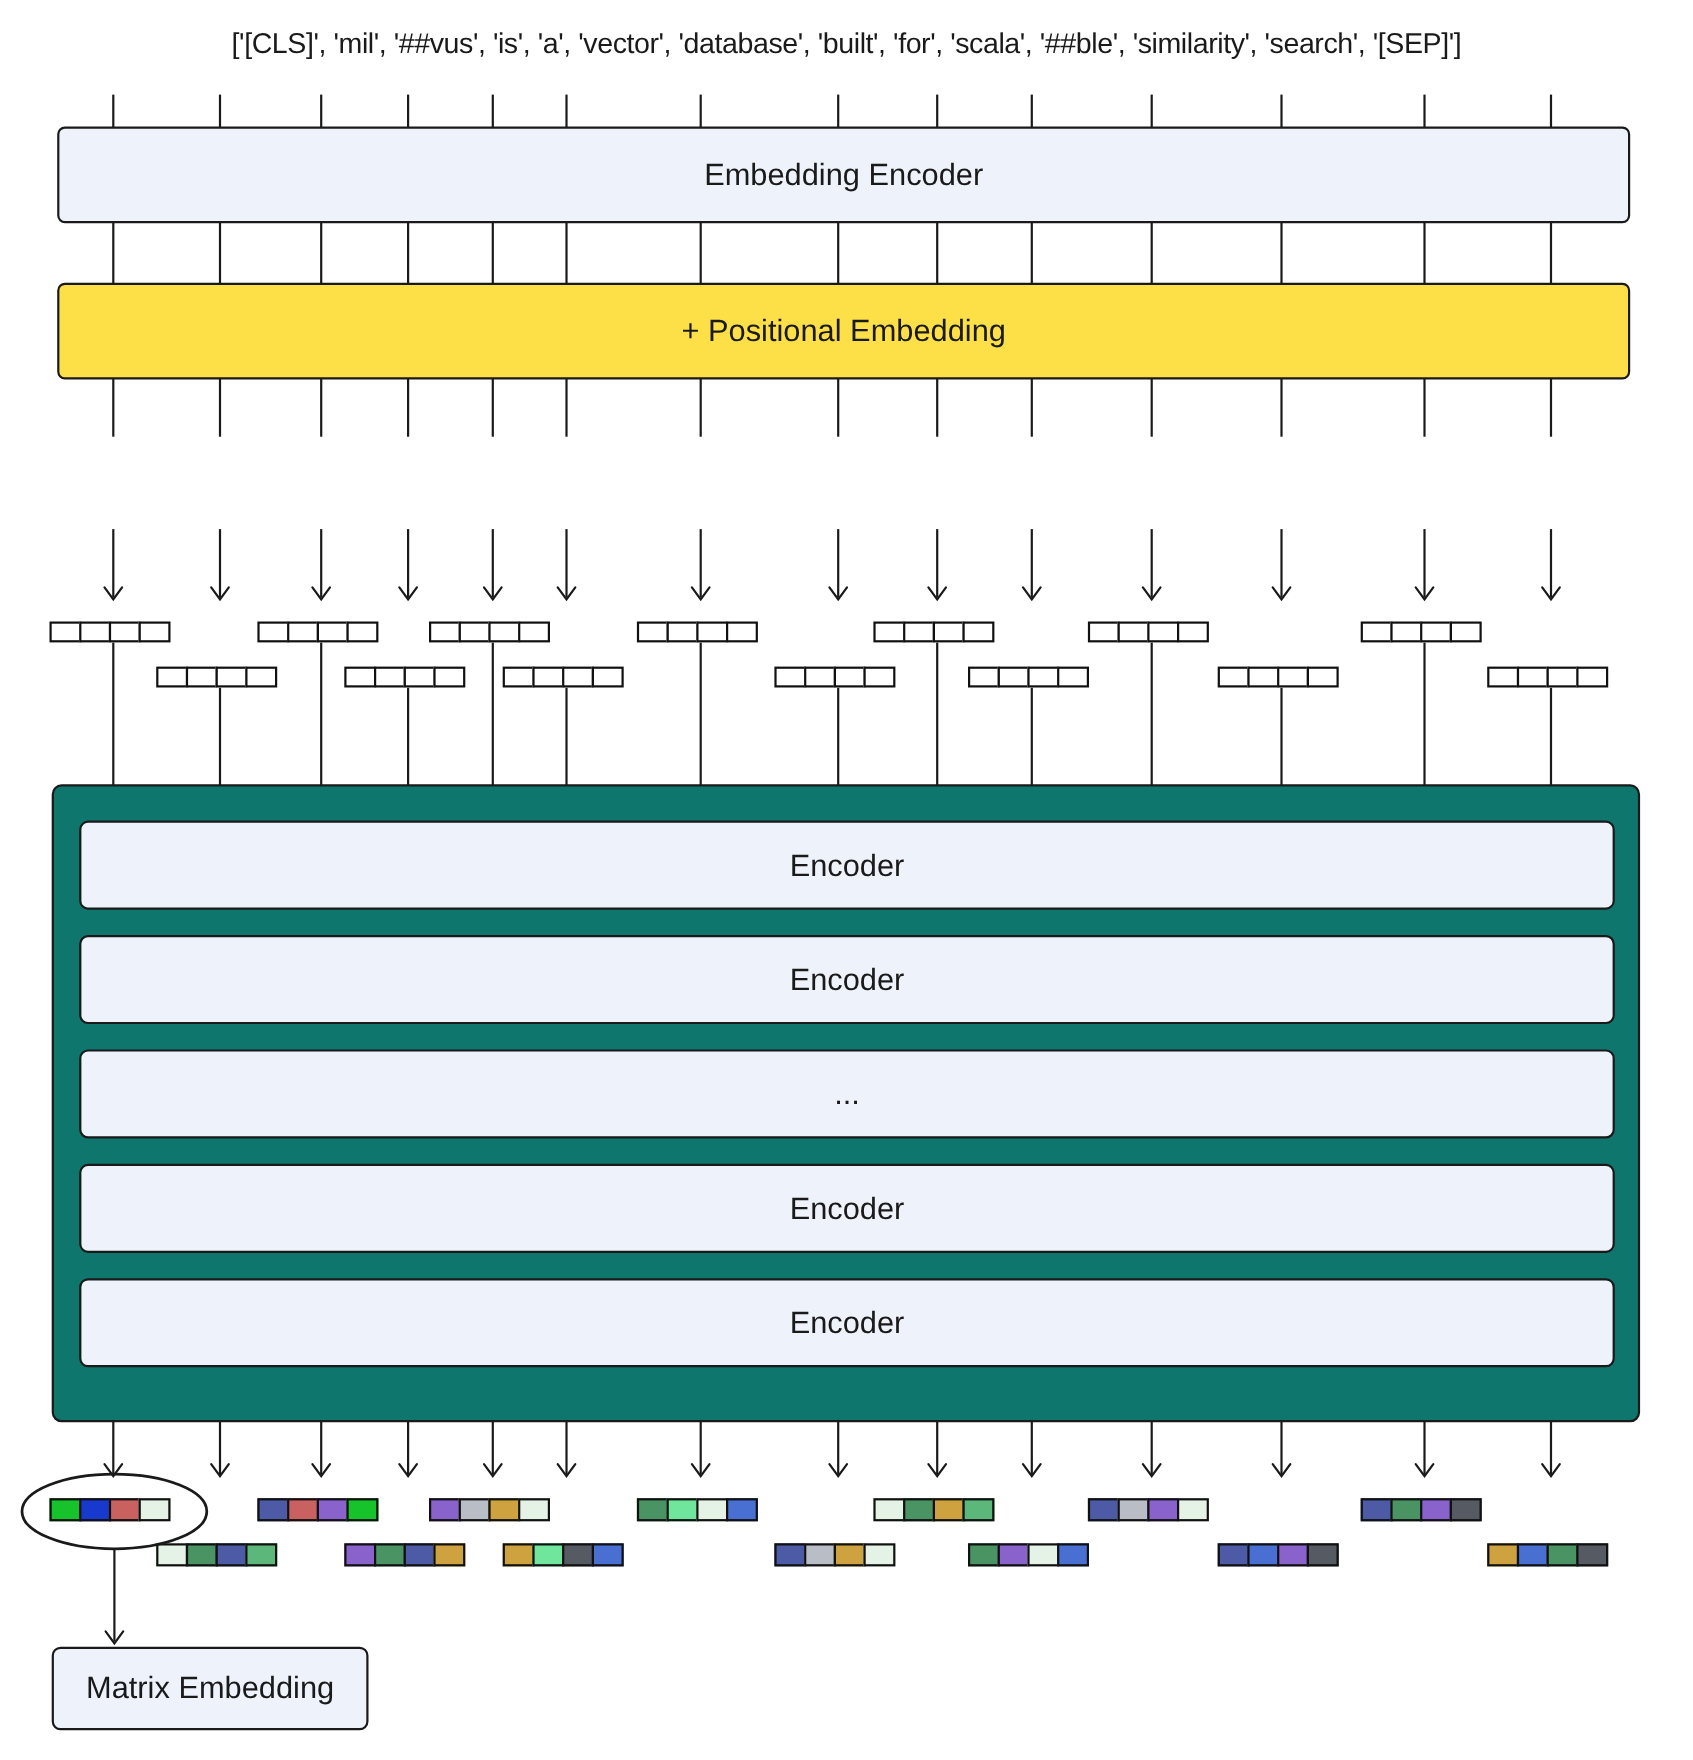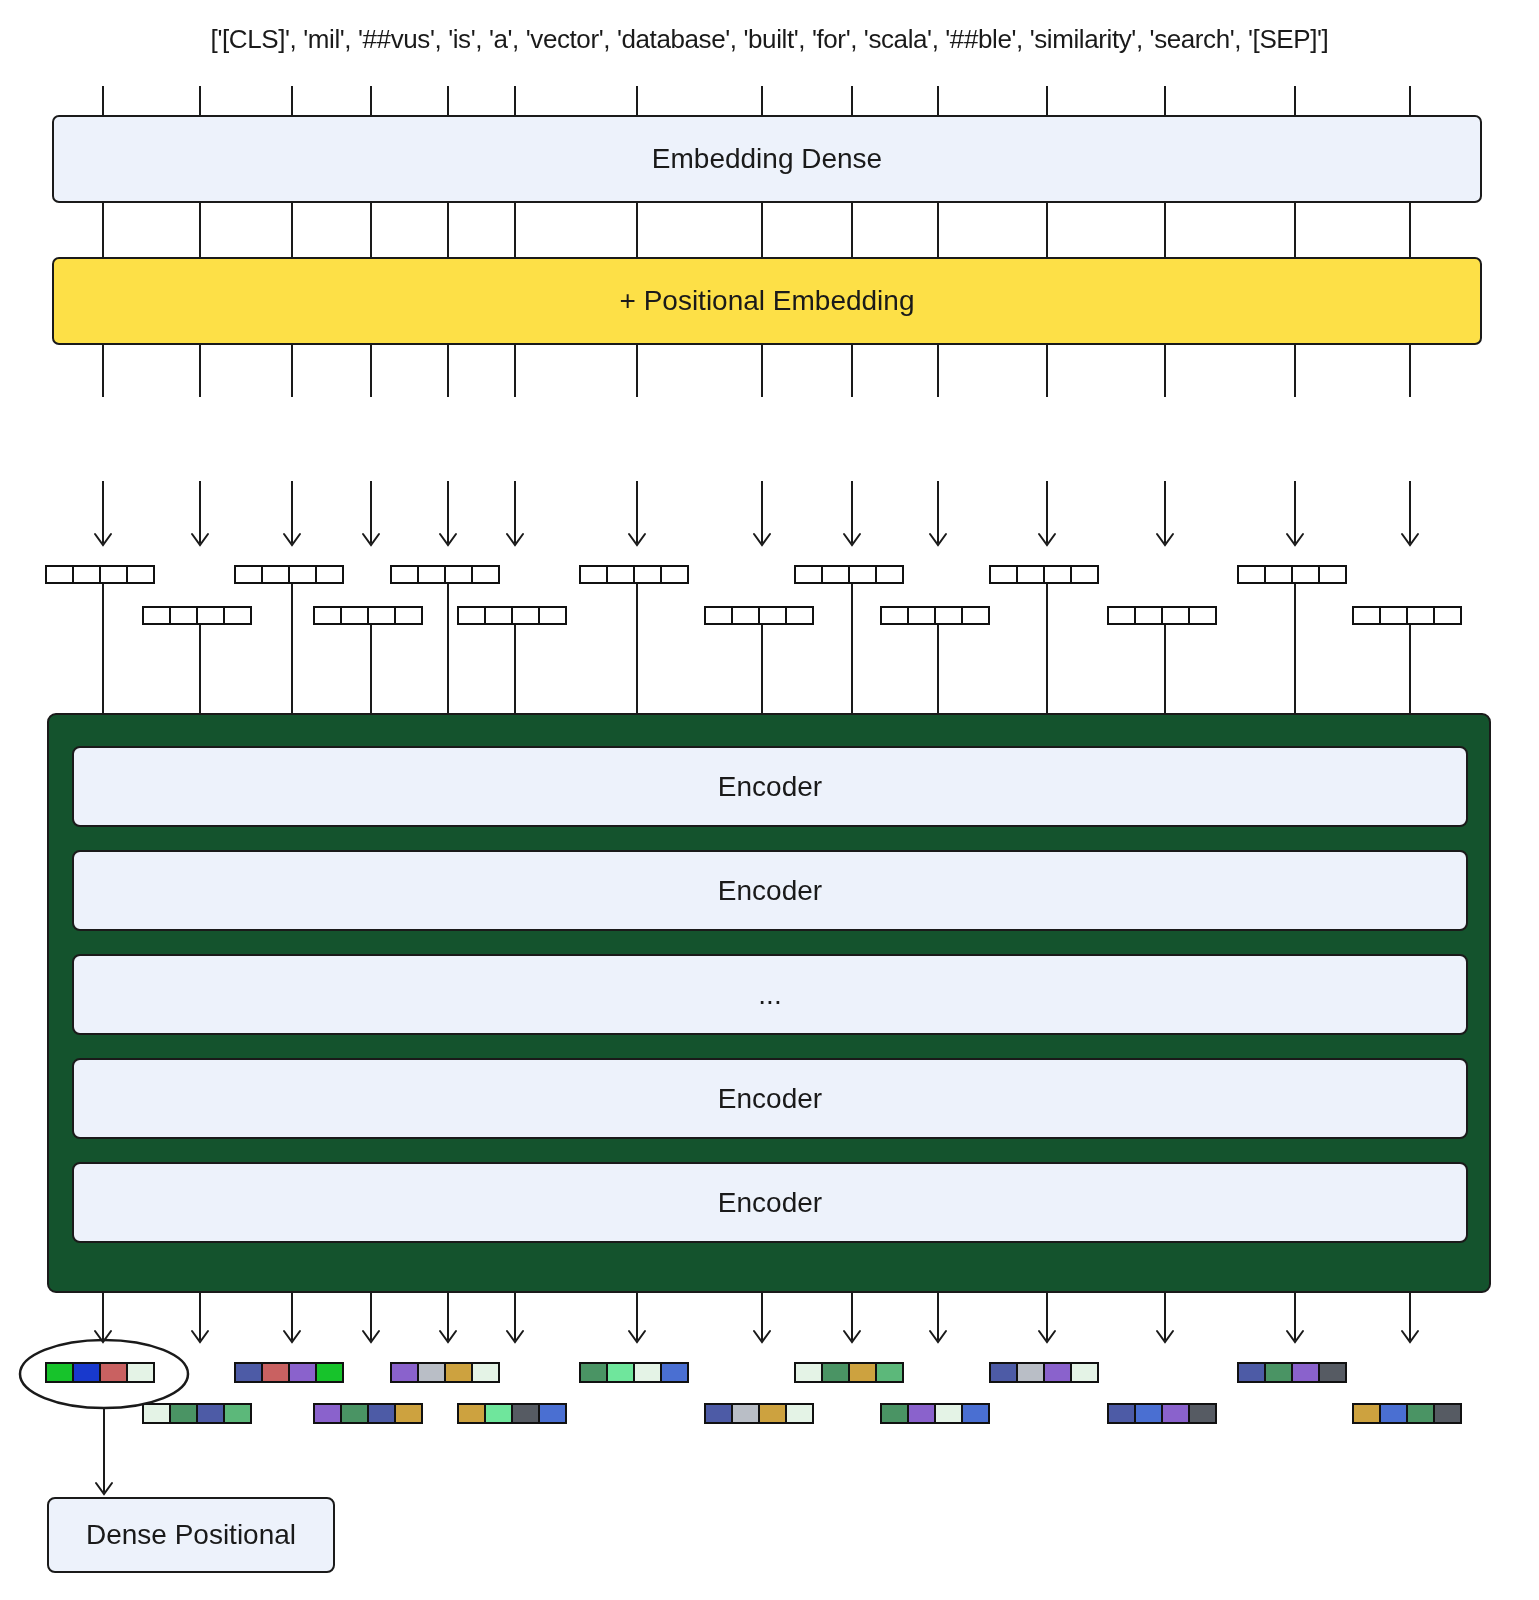--- a/index.html
+++ b/index.html
@@ -159,21 +159,21 @@
       <line x1="1410" y1="481" x2="1410" y2="543" stroke="#1a1a1a" stroke-width="2"></line>
       <polyline points="1402,534 1410,545 1418,534" fill="none" stroke="#1a1a1a" stroke-width="2" stroke-linecap="round"></polyline>
       <line x1="1410" y1="625" x2="1410" y2="714" stroke="#1a1a1a" stroke-width="2"></line>
       <line x1="1410" y1="1291" x2="1410" y2="1340" stroke="#1a1a1a" stroke-width="2"></line>
       <polyline points="1402,1331 1410,1342 1418,1331" fill="none" stroke="#1a1a1a" stroke-width="2" stroke-linecap="round"></polyline>
     </svg>
 
   <div class="token-line">['[CLS]', 'mil', '##vus', 'is', 'a', 'vector', 'database', 'built', 'for', 'scala', '##ble', 'similarity', 'search', '[SEP]']</div>
 
   <div class="stage-box" id="embedding-matrix-box" style="background: rgb(237, 242, 251);">
-    <span>Embedding Dense</span>
+    <span>Embedding Encoder</span>
   </div>
 
   <div class="stage-box" id="positional-embedding-box" style="background: #fde047;">
     <span>+ Positional Embedding</span>
   </div>
 
 
   <div id="input-vectors">
       <div class="vec-row" style="left: 45px; top: 565px;">
         <span class="vec-cell" style="height: 19px; border-color: rgb(17, 17, 17); background: rgb(255, 255, 255);"></span>
@@ -254,21 +254,21 @@
         <span class="vec-cell" style="height: 19px; border-color: rgb(17, 17, 17); background: rgb(255, 255, 255);"></span>
       </div>
       <div class="vec-row" style="left: 1352px; top: 606px;">
         <span class="vec-cell" style="height: 19px; border-color: rgb(17, 17, 17); background: rgb(255, 255, 255);"></span>
         <span class="vec-cell" style="height: 19px; border-color: rgb(17, 17, 17); background: rgb(255, 255, 255);"></span>
         <span class="vec-cell" style="height: 19px; border-color: rgb(17, 17, 17); background: rgb(255, 255, 255);"></span>
         <span class="vec-cell" style="height: 19px; border-color: rgb(17, 17, 17); background: rgb(255, 255, 255);"></span>
       </div>
     </div>
 
-  <div class="encoder-shell" id="encoder-shell" style="background: #14532d;">
+  <div class="encoder-shell" id="encoder-shell" style="background: #0f766e;">
       <div class="encoder-row" style="top: 31px; background: rgb(237, 242, 251);">
         <span>Encoder</span>
       </div>
       <div class="encoder-row" style="top: 135px; background: rgb(237, 242, 251);">
         <span>Encoder</span>
       </div>
       <div class="encoder-row" style="top: 239px; background: rgb(237, 242, 251);">
         <span>...</span>
       </div>
       <div class="encoder-row" style="top: 343px; background: rgb(237, 242, 251);">
@@ -360,21 +360,21 @@
       </div>
       <div class="vec-row" style="left: 1352px; top: 1403px;">
         <span class="vec-cell" style="height: 21px; border-color: rgb(17, 17, 17); background: rgb(205, 162, 63);"></span>
         <span class="vec-cell" style="height: 21px; border-color: rgb(17, 17, 17); background: rgb(74, 111, 210);"></span>
         <span class="vec-cell" style="height: 21px; border-color: rgb(17, 17, 17); background: rgb(74, 148, 100);"></span>
         <span class="vec-cell" style="height: 21px; border-color: rgb(17, 17, 17); background: rgb(86, 91, 99);"></span>
       </div>
     </div>
 
   <div id="dense-embedding-box" style="background: rgb(237, 242, 251);">
-    <span>Dense Positional</span>
+    <span>Matrix Embedding</span>
   </div>
 
   <svg id="overlay" class="layer" width="1539" height="1600">
       <ellipse cx="104" cy="1374" rx="84" ry="34" fill="none" stroke="#1a1a1a" stroke-width="2.5"></ellipse>
       <line x1="104" y1="1408" x2="104" y2="1492" stroke="#1a1a1a" stroke-width="2"></line>
       <polyline points="96,1483 104,1494 112,1483" fill="none" stroke="#1a1a1a" stroke-width="2" stroke-linecap="round"></polyline>
     </svg>
 
 </div>
 

